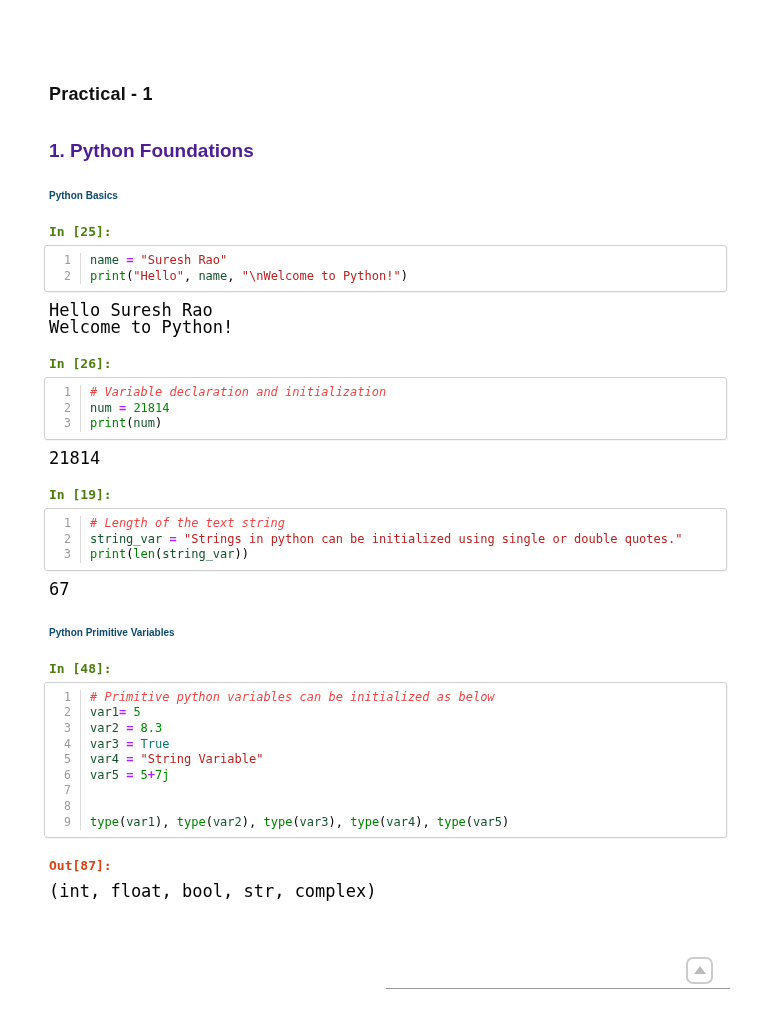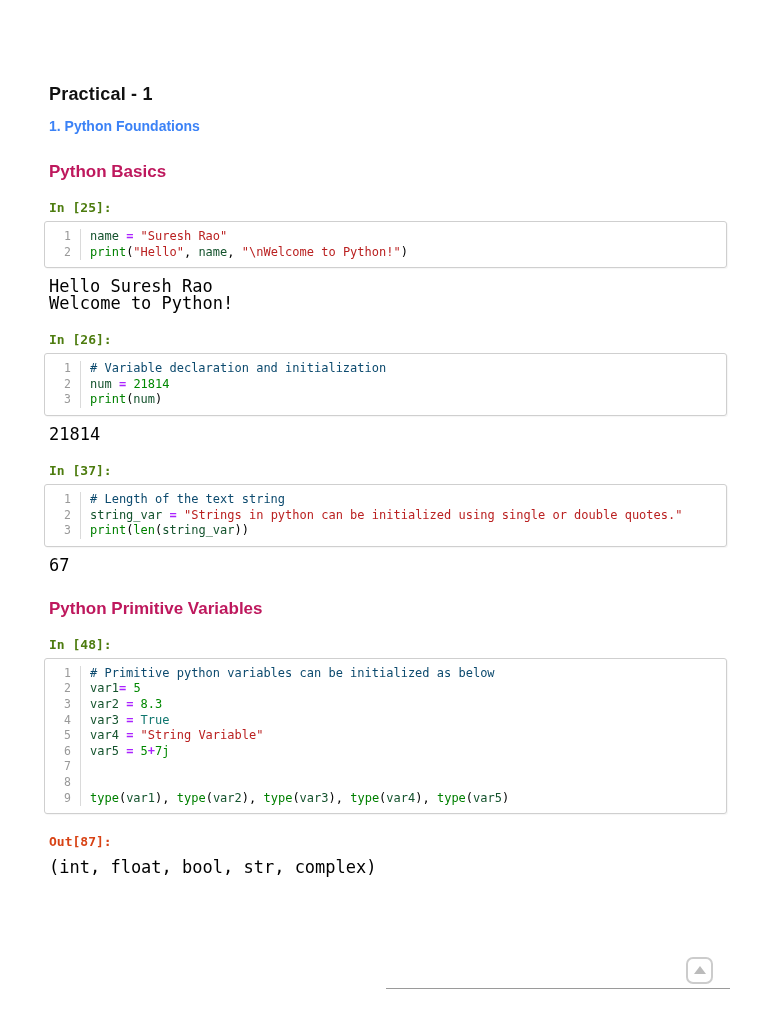--- a/index.html
+++ b/index.html
@@ -12,22 +12,22 @@
     font-family: "Liberation Sans", sans-serif;
     color: #111111;
   }
   .content { padding: 80px 41px 0 49px; }
 
   h1.doc-h1 {
     font-size: 18px; line-height: 28px; font-weight: 700;
     margin: 0; color: #111111; letter-spacing: 0.2px;
   }
   h1.doc-h1.subtitle { margin-top: 22px; max-width: 500px; }
-  h2.doc-h2 { font-size: 14px; line-height: 21px; font-weight: 700; margin: 8px 0 0; color: #3b82f6; }
-  h3.doc-h3 { font-size: 17px; line-height: 17px; font-weight: 700; margin: 26px 0 0; color: #be185d; }
+  h2.doc-h2 { font-size: 19px; line-height: 21px; font-weight: 700; margin: 32px 0 0; color: #4c1d95; }
+  h3.doc-h3 { font-size: 10px; line-height: 17px; font-weight: 700; margin: 26px 0 0; color: #0c4a6e; }
 
   .prompt-in, .prompt-out {
     font-family: "DejaVu Sans Mono", monospace;
     font-size: 13px; line-height: 15px; font-weight: 700;
     margin: 20px 0 0;
   }
   .prompt-in  { color: #4d7c0f; }
   .prompt-out { color: #D84315; margin-top: 20px; }
 
   .cell {
@@ -56,21 +56,21 @@
     white-space: pre;
     color: #000000;
   }
   .tk-n { color: #14532d; }
   .tk-p { color: #000000; }
   .tk-o { color: #AA22FF; font-weight: 700; }
   .tk-s { color: #BA2121; }
   .tk-b { color: #008000; }
   .tk-k { color: #0f766e; font-weight: 400; }
   .tk-m { color: #008800; }
-  .tk-c { color: #0c4a6e; }
+  .tk-c { color: #ef4444; font-style: italic; }
 
   .output {
     margin: 10px 0 0;
     font-family: "DejaVu Sans Mono", monospace;
     font-size: 17px; line-height: 17px;
     color: #000000;
     white-space: pre;
   }
 
   .page-divider {
@@ -128,21 +128,21 @@
         <div class="code-line">
           <span class="ln">2</span>
           <span class="src"><span class="tk-n">num </span><span class="tk-o">=</span><span class="tk-p"> </span><span class="tk-m">21814</span></span>
         </div>
         <div class="code-line">
           <span class="ln">3</span>
           <span class="src"><span class="tk-b">print</span><span class="tk-p">(</span><span class="tk-n">num</span><span class="tk-p">)</span></span>
         </div>
       </div>
       <div class="output">21814</div>
-      <div class="prompt-in">In [37]:</div>
+      <div class="prompt-in">In [19]:</div>
       <div class="cell">
         <div class="code-line">
           <span class="ln">1</span>
           <span class="src"><span class="tk-c"># Length of the text string</span></span>
         </div>
         <div class="code-line">
           <span class="ln">2</span>
           <span class="src"><span class="tk-n">string_var </span><span class="tk-o">=</span><span class="tk-p"> </span><span class="tk-s">"Strings in python can be initialized using single or double quotes."</span></span>
         </div>
         <div class="code-line">

